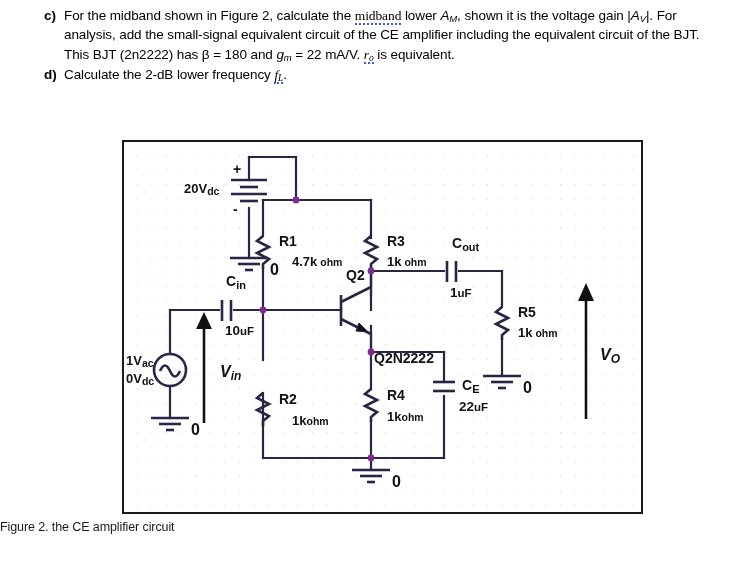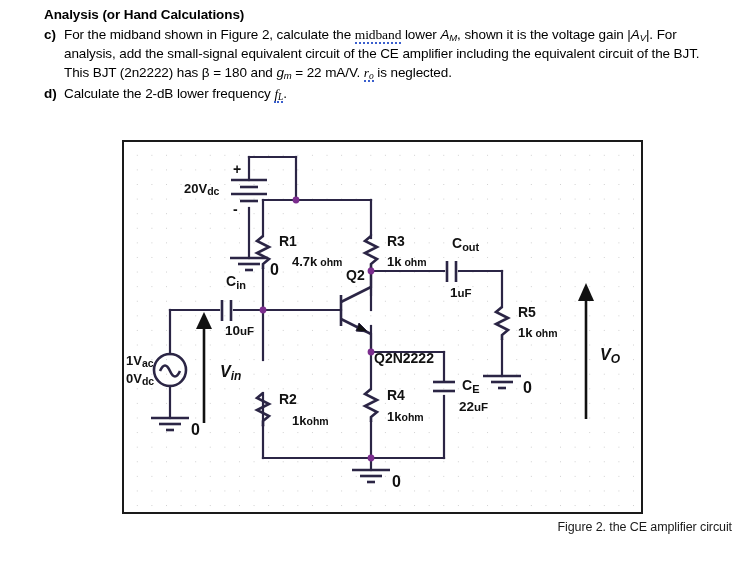--- a/index.html
+++ b/index.html
@@ -46,37 +46,36 @@
     border:2.5px solid #1a1a1a;
     background:#ffffff;
     background-image:radial-gradient(#cfcfcf 0.8px, transparent 0.9px);
     background-size:14.6px 14.6px;
     background-position:6px 6px;
     box-sizing:border-box;
   }
   .circuit-svg{position:absolute;left:0;top:0;}
   .cap-caption{
     position:absolute;left:0;top:520px;width:732px;
-    text-align:right;font-size:12.5px;color:#1a1a1a;
+    text-align:left;font-size:12.5px;color:#1a1a1a;
     letter-spacing:-.1px;
   }
 </style>
 </head>
 <body>
 
 <div class="qblock">
 
-  <div class="qtitle">Analysis (or Hand Calculations)</div>
 
   <div class="qitem">
     <div class="qmark">c)</div>
     <div class="qtext">
       <span>For the midband shown in Figure 2, calculate the </span><span class="squig">midband</span><span> lower </span><span class="it">A</span><span class="sub">M</span><span>, shown it is the voltage gain |</span><span class="it">A</span><span class="sub">V</span><span>|. For</span>
       <span>analysis, add the small-signal equivalent circuit of the CE amplifier including the equivalent circuit</span>
-      <span>of the BJT. This BJT (2n2222) has β = 180 and </span><span class="it">g</span><span class="sub">m</span><span> = 22 mA/V. </span><span class="it squig"><span>r</span><span class="sub">o</span></span><span> is neglected.</span>
+      <span>of the BJT. This BJT (2n2222) has β = 180 and </span><span class="it">g</span><span class="sub">m</span><span> = 22 mA/V. </span><span class="it squig"><span>r</span><span class="sub">o</span></span><span> is equivalent.</span>
     </div>
   </div>
 
   <div class="qitem">
     <div class="qmark">d)</div>
     <div class="qtext">
       <span>Calculate the 2-dB lower frequency </span><span class="it squig"><span>f</span><span class="sub">L</span></span><span>.</span>
     </div>
   </div>
 

